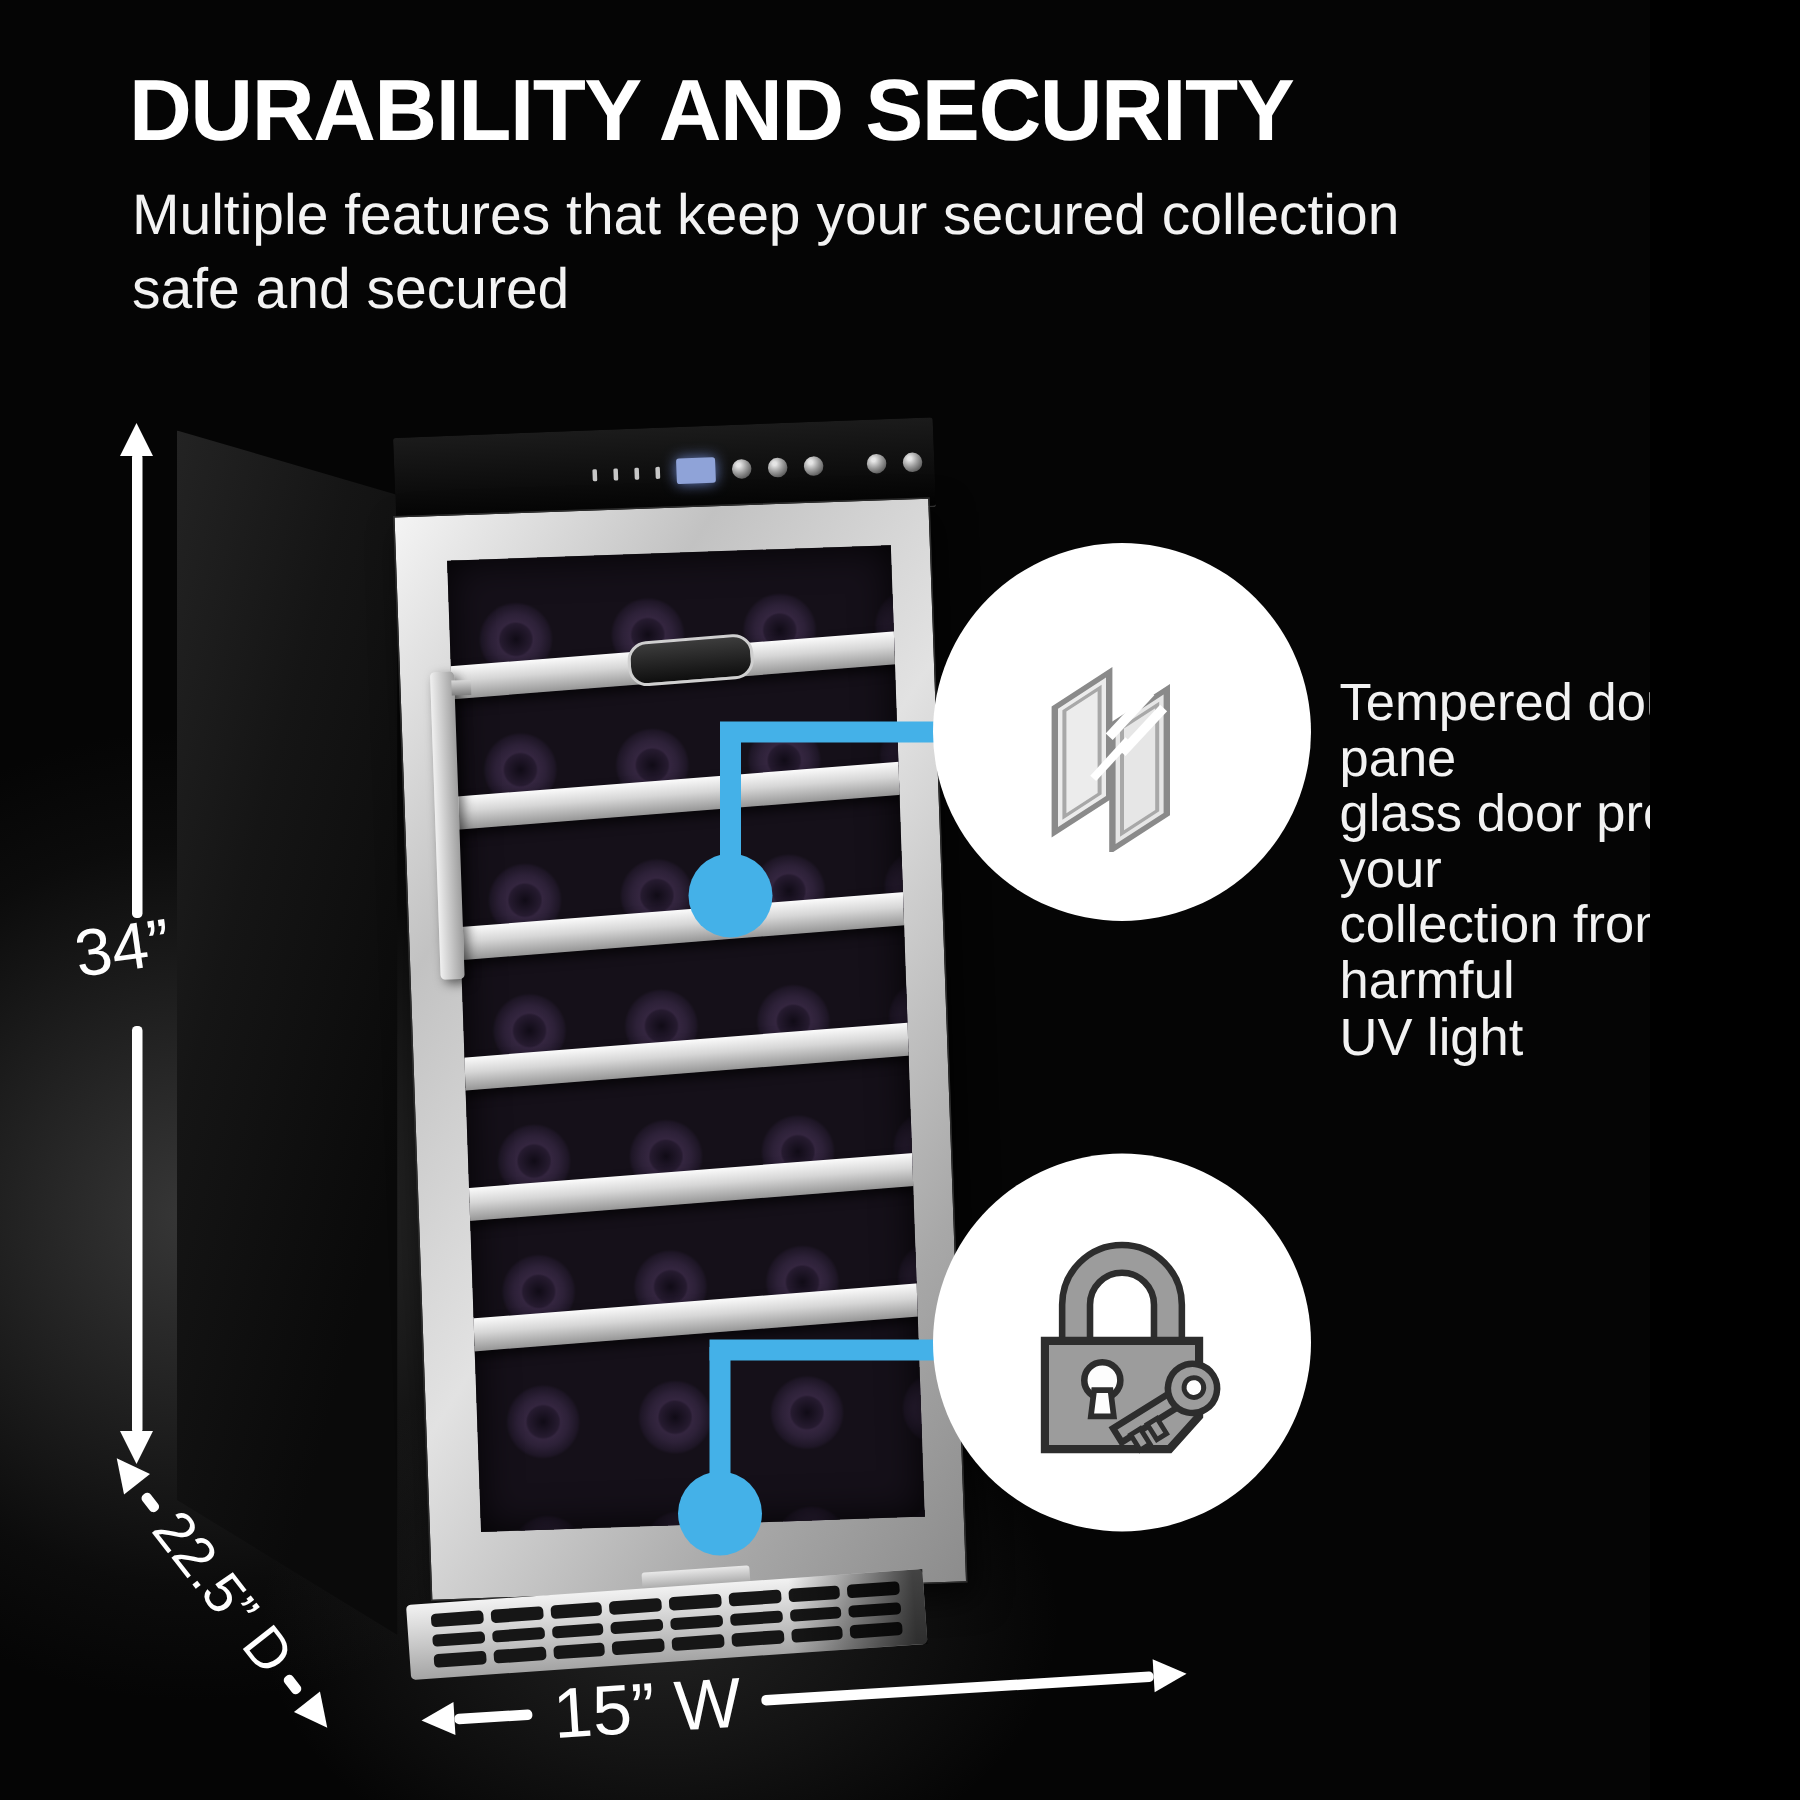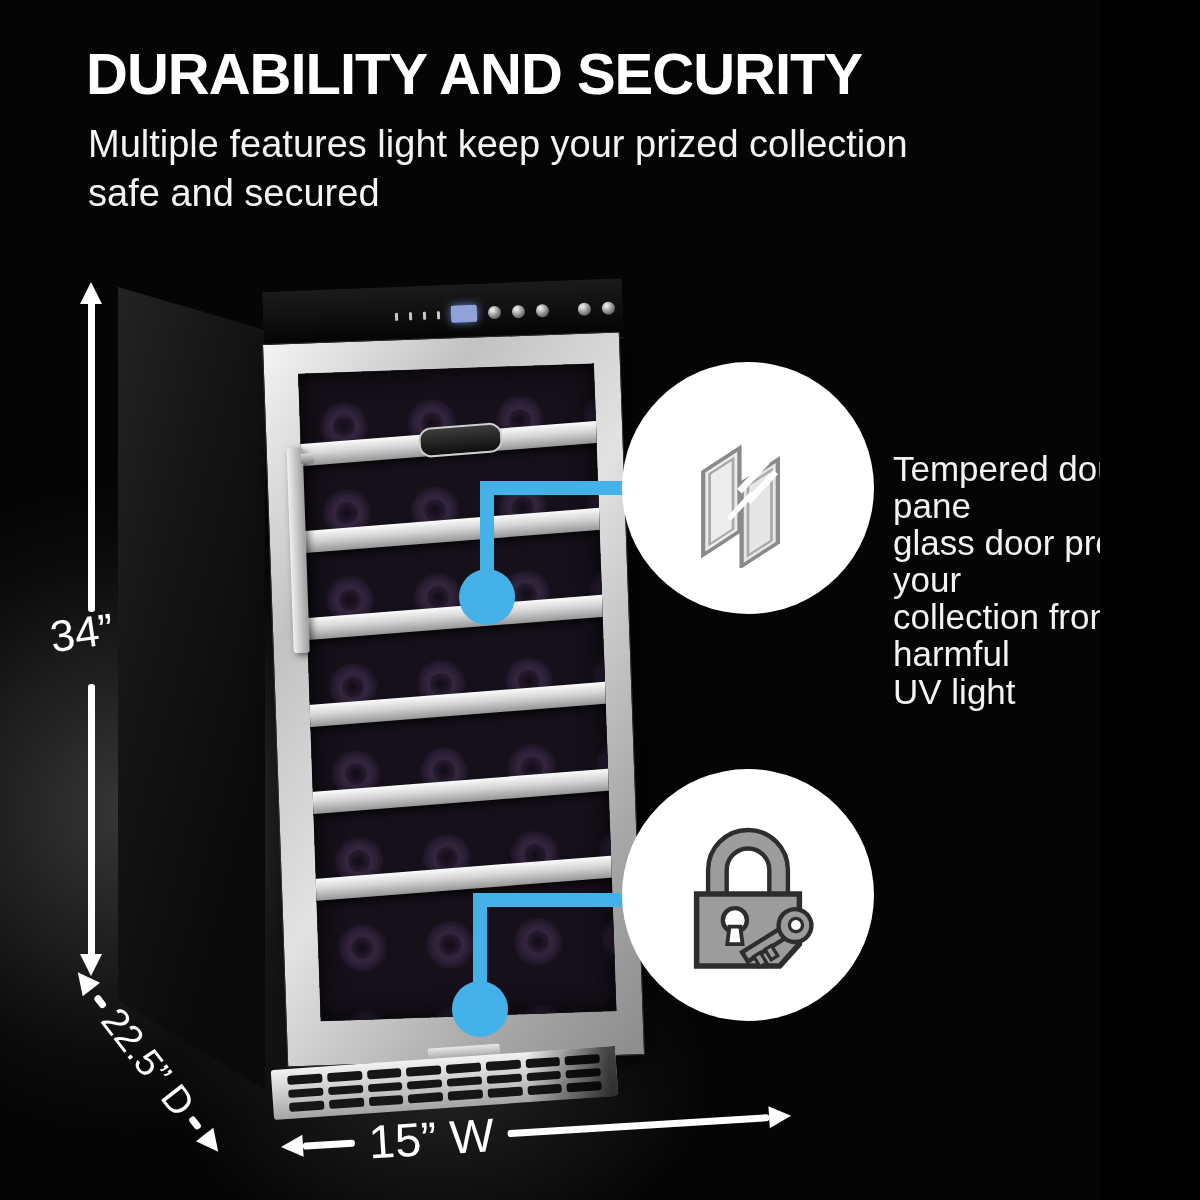--- a/index.html
+++ b/index.html
@@ -101,21 +101,21 @@
 </style>
 </head>
 <body>
 
 <div class="stage">
 
   <div class="abs glow1"></div>
   <div class="abs glow2"></div>
 
   <div class="abs title">DURABILITY AND SECURITY</div>
-  <div class="abs subtitle multiline">Multiple features light keep your prized collection
+  <div class="abs subtitle multiline">Multiple features that keep your secured collection
 safe and secured</div>
 
   <div class="abs fridge">
     <div class="abs cab-side"></div>
 
     <div class="abs panel">
       <div class="tick"></div>
       <div class="tick"></div>
       <div class="tick"></div>
       <div class="tick"></div>

